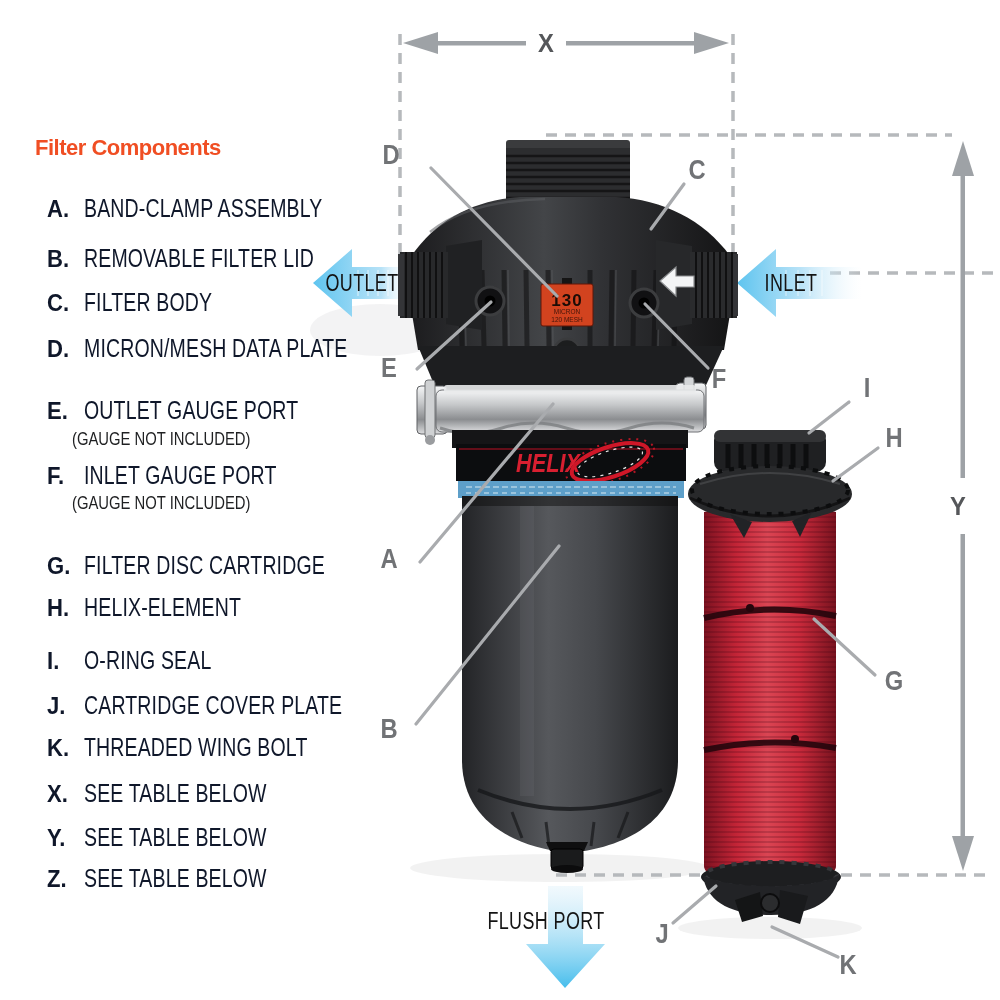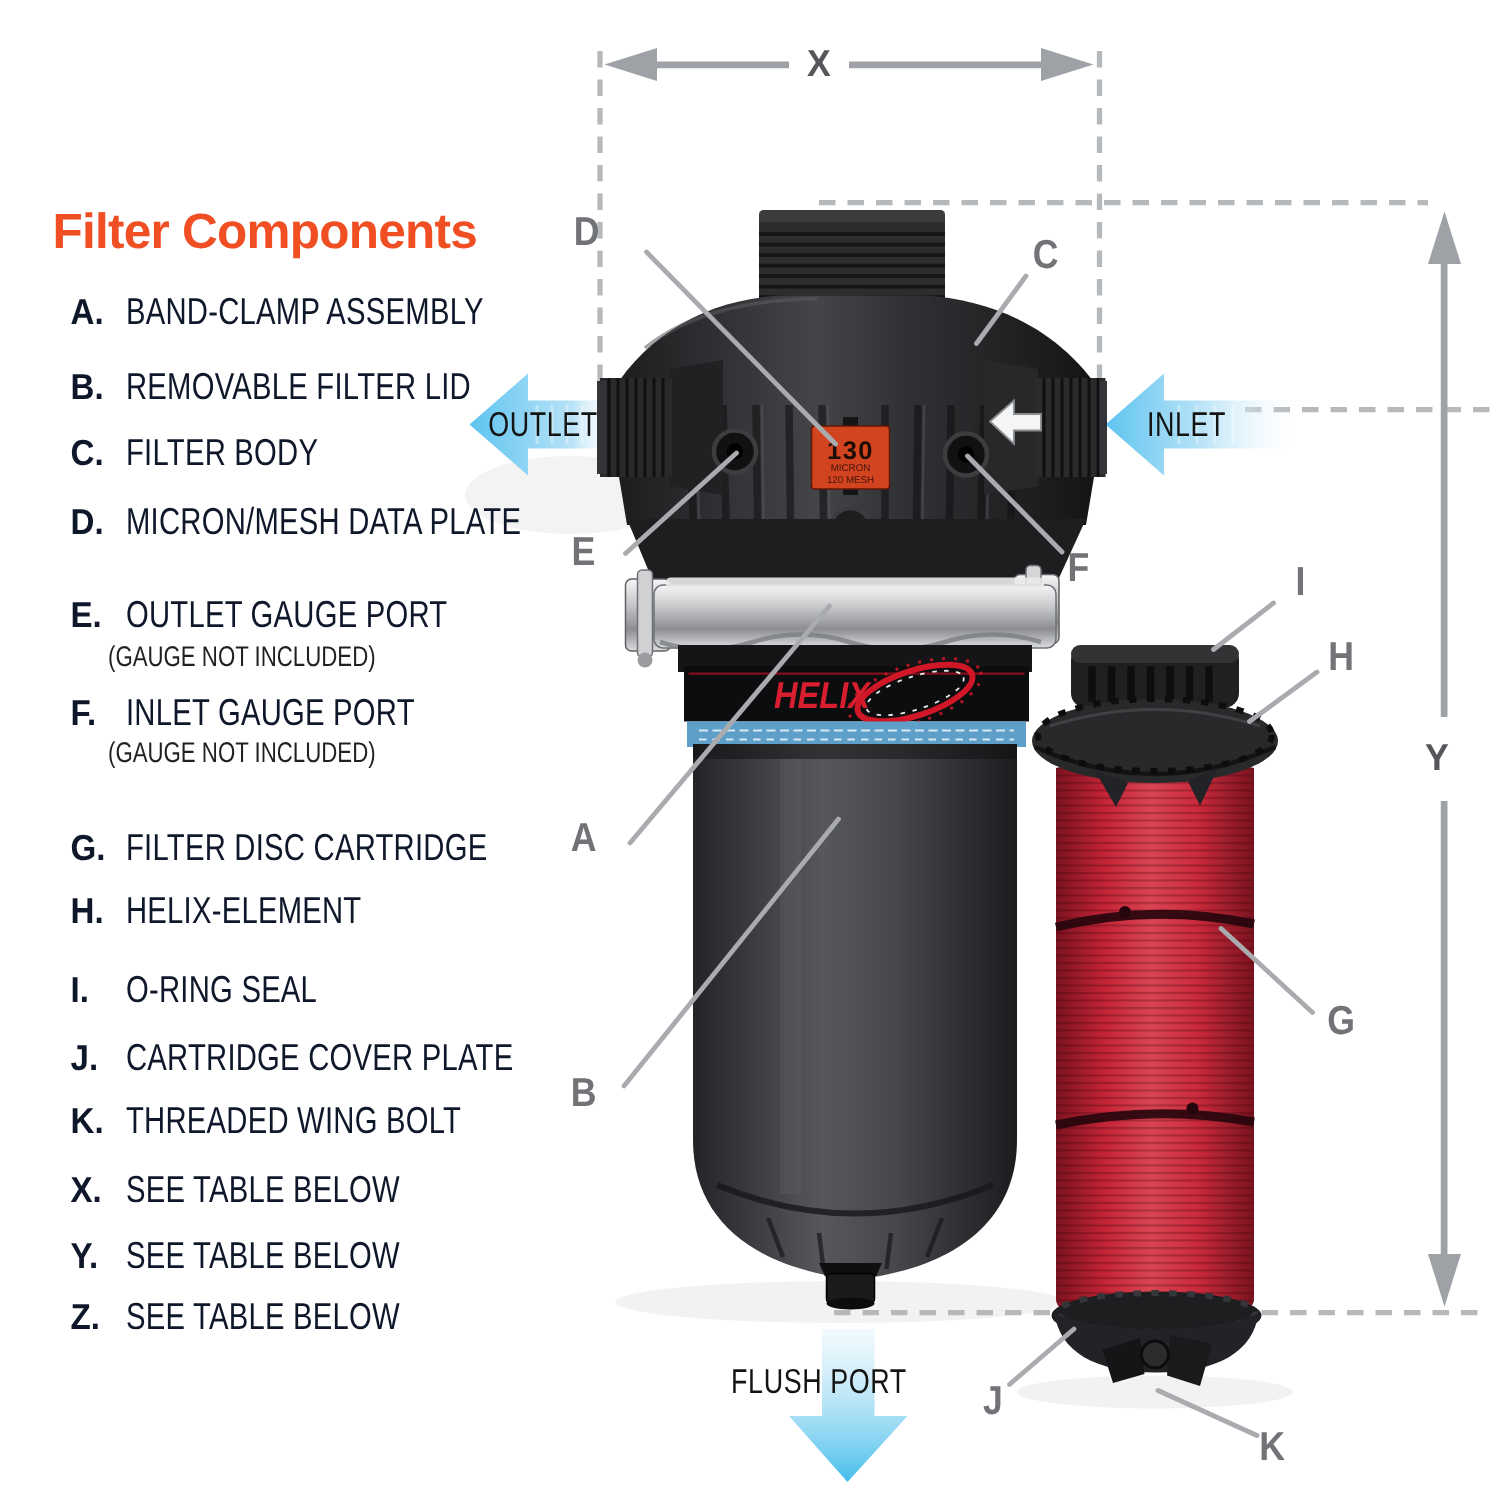--- a/index.html
+++ b/index.html
@@ -1,21 +1,21 @@
 <!DOCTYPE html>
 <html><head>
 <meta charset="utf-8">
 <style>
   html,body{margin:0;padding:0;background:#fff;}
   #stage{position:relative;width:1000px;height:1000px;background:#fff;overflow:hidden;
          font-family:"Liberation Sans",sans-serif;}
   svg{position:absolute;left:0;top:0;}
 
   
-  .legend-title{position:absolute;left:35px;top:135px;font-size:33px;font-weight:bold;
+  .legend-title{position:absolute;left:35px;top:135px;font-size:22px;font-weight:bold;
                 color:#F04E23;white-space:nowrap;letter-spacing:-0.5px;}
   .lrow{position:absolute;left:47px;height:28px;line-height:28px;white-space:nowrap;color:#0f172a;}
   .lt{display:inline-block;width:37px;font-weight:bold;font-size:24px;
       transform:scaleX(0.92);transform-origin:0 60%;}
   .ld{display:inline-block;font-size:25px;letter-spacing:0.2px;
       transform:scaleX(0.78);transform-origin:0 60%;}
   .lnote{position:absolute;left:72px;height:22px;line-height:22px;font-size:19px;color:#1f2022;
          white-space:nowrap;transform:scaleX(0.78);transform-origin:0 50%;}
 
   

